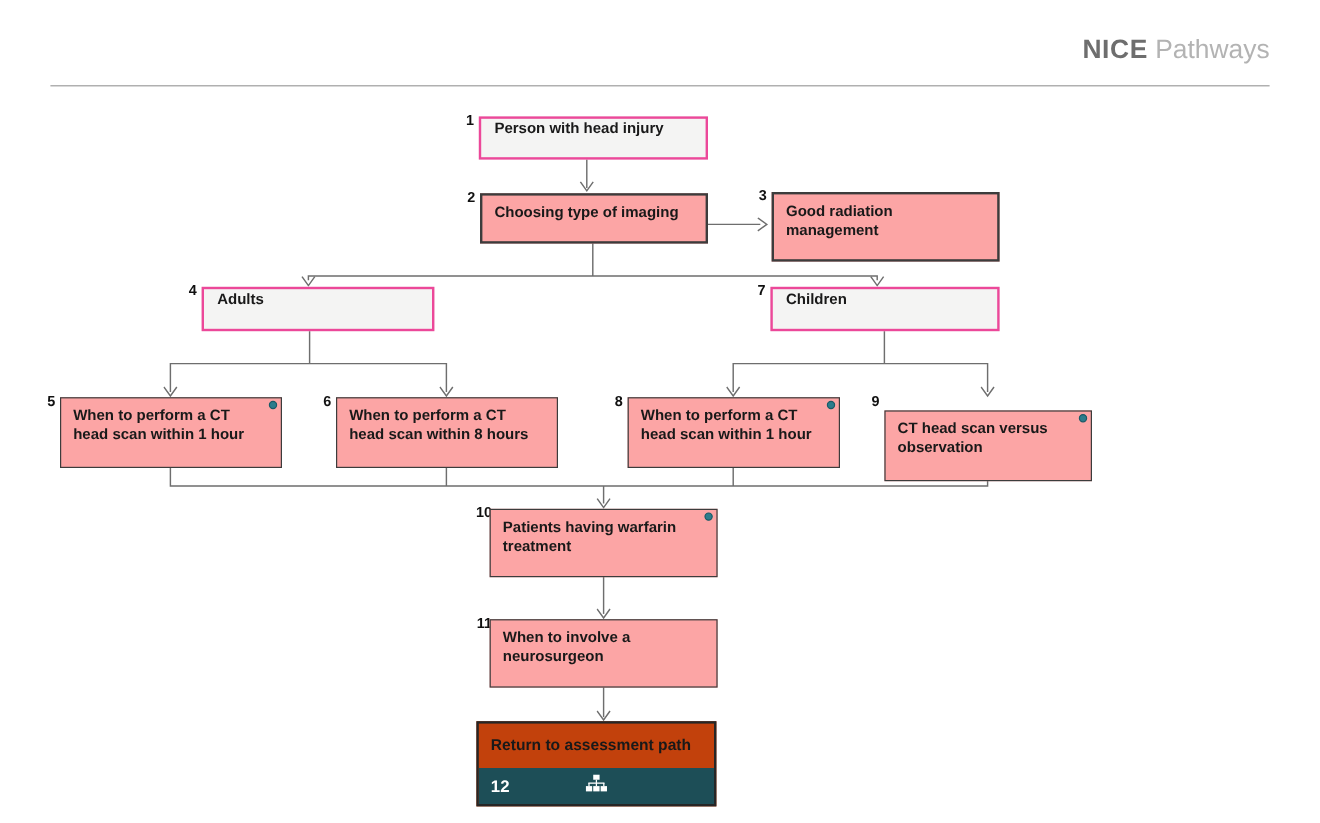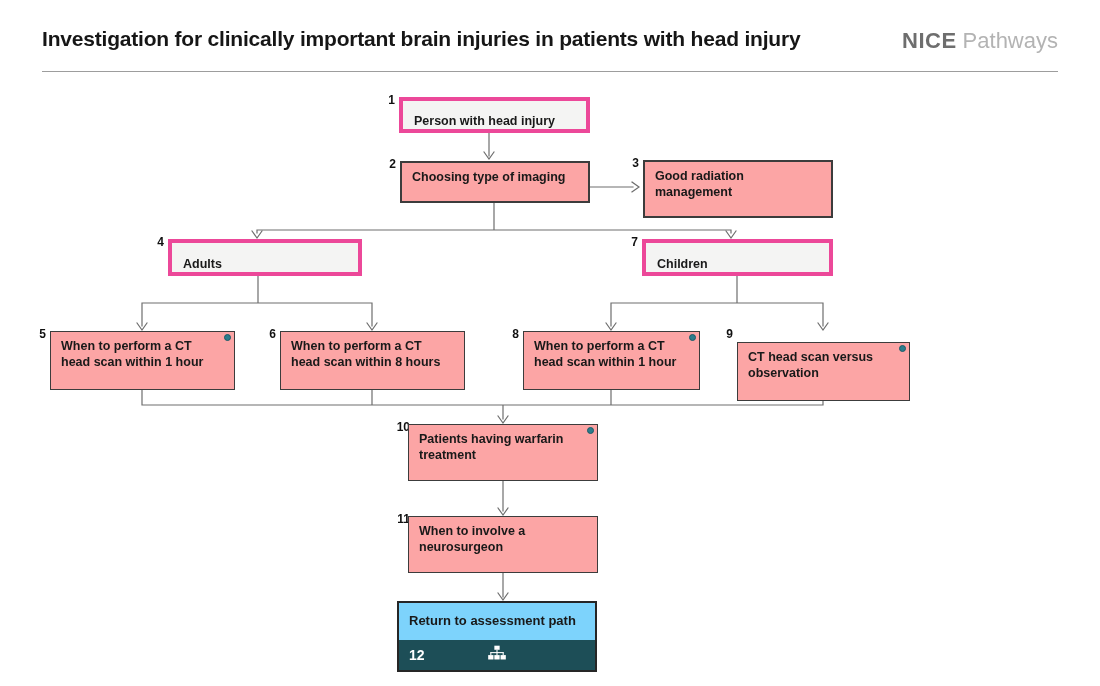--- a/index.html
+++ b/index.html
@@ -14,51 +14,50 @@
   }
   .brand{position:absolute;right:42px;top:28px;font-size:22px;white-space:nowrap;}
   .brand .nice{color:#6e6e6e;font-weight:700;letter-spacing:0.5px;}
   .brand .pathways{color:#b3b3b3;font-weight:400;margin-left:6px;margin-top:12px;}
   .divider{position:absolute;left:42px;top:71px;width:1016px;height:1px;background:#9d9d9d;}
   
   .connectors{position:absolute;left:0;top:0;}
   
   .node{position:absolute;box-sizing:border-box;font-size:12.5px;font-weight:700;color:#191919;line-height:1.3;}
   .node.header-box{
-    background:#f4f4f3;border:4px solid #ec4899;
-    display:flex;align-items:flex-end;padding-left:11px;cursor:pointer;
+    background:#f4f4f3;border:2px solid #ec4899;
+    display:flex;align-items:flex-start;padding-left:11px;cursor:pointer;
   }
   .node.topic-box{
     background:#fca5a5;border:1.5px solid #3c3c3c;
     padding:6px 10px 0 10px;cursor:pointer;
   }
   .node.strong-box{border-width:2px;}
   .node.return-box{
-    background:#7dd3fc;border:2px solid #262626;
+    background:#c2410c;border:2px solid #262626;
     display:flex;flex-direction:column;cursor:pointer;padding:0;
   }
   .ret-top{flex:1;display:flex;align-items:center;padding-left:10px;font-size:13px;}
   .ret-bar{height:30px;display:flex;align-items:center;position:relative;}
   .ret-num{color:#ffffff;font-size:14px;font-weight:700;padding-left:10px;}
   .ret-icon{position:absolute;left:50%;top:50%;transform:translate(-50%,-50%);}
   .num{
     position:absolute;width:26px;text-align:right;
     font-size:12px;font-weight:700;color:#111111;
   }
   .info-dot{
     position:absolute;top:2px;right:3px;width:7px;height:7px;border-radius:50%;
     box-sizing:border-box;
   }
 </style>
 </head>
 <body>
 
 <div id="stage">
 
-  <div class="page-title">Investigation for clinically important brain injuries in patients with head injury</div>
 
   <div class="brand">
     <span class="nice">NICE</span><span class="pathways">Pathways</span>
   </div>
 
   <div class="divider"></div>
 
   <svg class="connectors" width="1100" height="686">
     <g stroke="#6e6e6e" fill="none" stroke-width="1.2" stroke-linecap="square">
 

